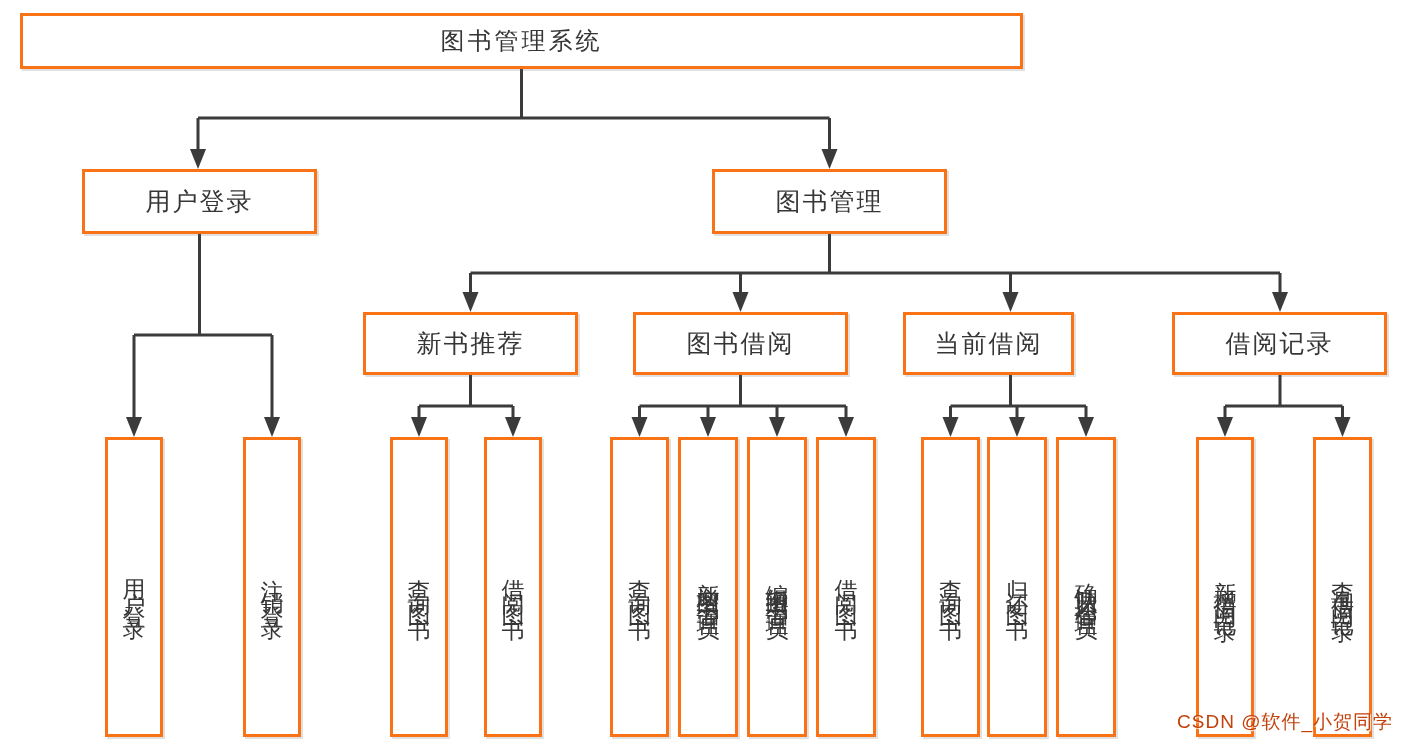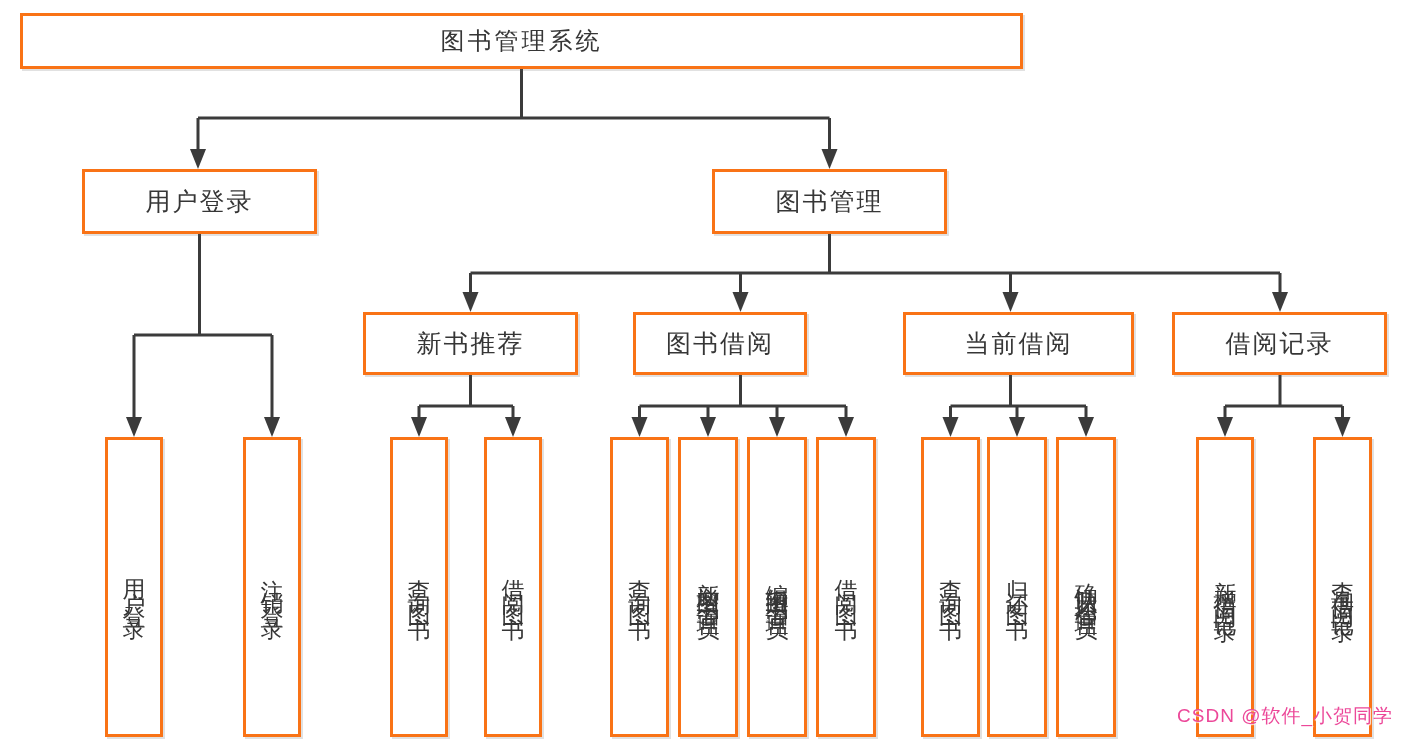--- a/index.html
+++ b/index.html
@@ -46,23 +46,23 @@
     font-size: 23px;
     color: #363636;
     white-space: nowrap;
   }
   .ls12 .v { letter-spacing: 13px; }
   .ls8  .v { letter-spacing: 8px; }
   .ls5  .v { letter-spacing: 5px; }
   .watermark {
     position: absolute;
     right: 12px;
-    bottom: 18px;
+    bottom: 12px;
     font-size: 19px;
-    color: #ec4899;
+    color: #c2410c;
     letter-spacing: 1px;
     z-index: 3;
     text-shadow: 1px 1px 1px rgba(255,255,255,0.9);
   }
 </style>
 </head>
 <body>
 
 <div class="canvas">
 
@@ -106,22 +106,22 @@
       <use href="#ah" x="1342.5" y="437"></use>
     </g>
   </svg>
 
   <div class="node rootnode" style="left:20px;top:13px;width:1003px;height:56px;">图书管理系统</div>
 
   <div class="node lvl" style="left:82px;top:169px;width:235px;height:65px;">用户登录</div>
   <div class="node lvl" style="left:363px;top:312px;width:215px;height:63px;">新书推荐</div>
 
   <div class="node lvl" style="left:712px;top:169px;width:235px;height:65px;">图书管理</div>
-  <div class="node lvl" style="left:633px;top:312px;width:174px;height:63px;">图书借阅</div>
-  <div class="node lvl" style="left:903px;top:312px;width:231px;height:63px;">当前借阅</div>
+  <div class="node lvl" style="left:633px;top:312px;width:215px;height:63px;">图书借阅</div>
+  <div class="node lvl" style="left:903px;top:312px;width:171px;height:63px;">当前借阅</div>
   <div class="node lvl" style="left:1172px;top:312px;width:215px;height:63px;">借阅记录</div>
 
   <div class="node leaf ls12" style="left:105px;top:437px;width:58px;height:300px;">
     <span class="v">用户登录</span>
   </div>
   <div class="node leaf ls12" style="left:243px;top:437px;width:58px;height:300px;">
     <span class="v">注销登录</span>
   </div>
 
   <div class="node leaf ls12" style="left:390px;top:437px;width:58px;height:300px;">

